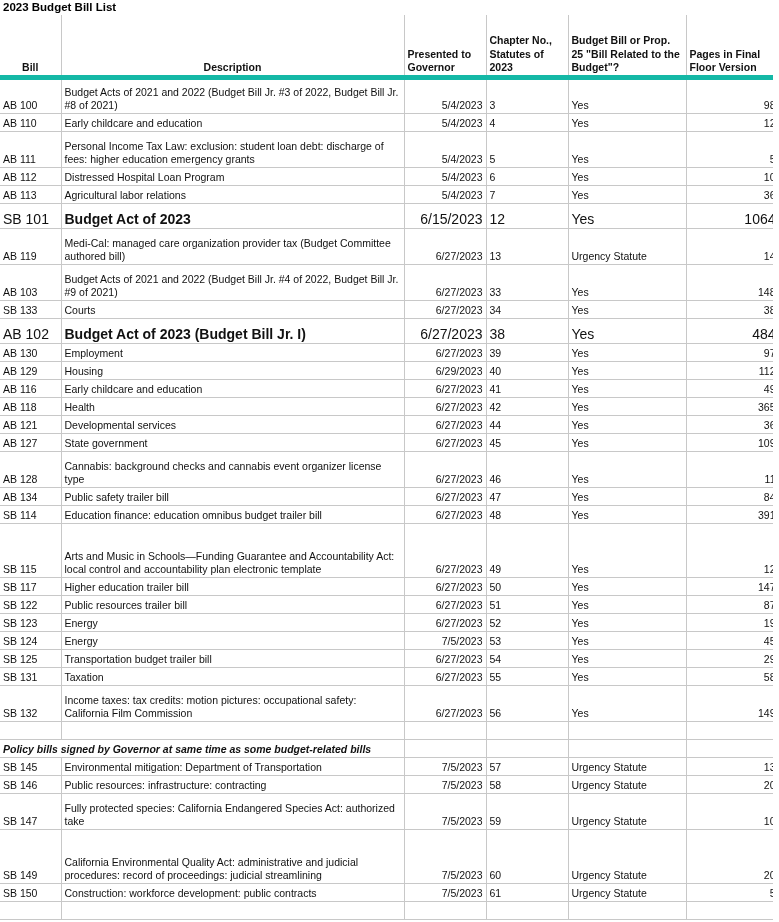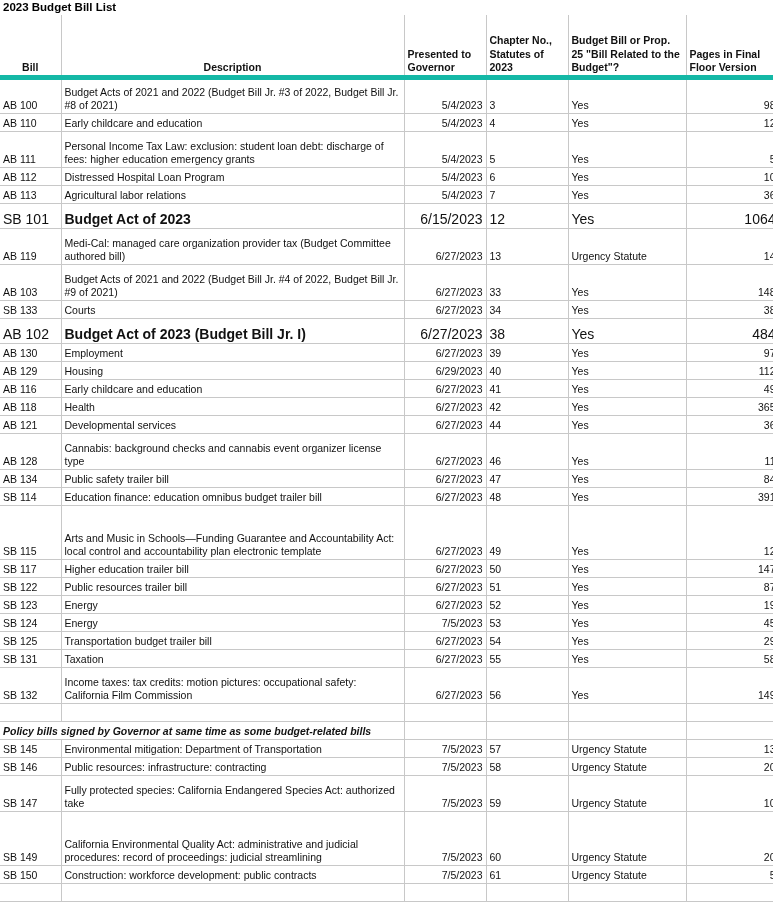--- a/index.html
+++ b/index.html
@@ -211,20 +211,28 @@
           <td class="num">365</td>
         </tr>
         <tr style="height: 18px;">
           <td class="bill">AB 121</td>
           <td class="desc left">Developmental services</td>
           <td class="num">6/27/2023</td>
           <td class="left">44</td>
           <td class="left">Yes</td>
           <td class="num">36</td>
         </tr>
+        <tr style="height: 18px;">
+          <td class="bill">AB 127</td>
+          <td class="desc left">State government</td>
+          <td class="num">6/27/2023</td>
+          <td class="left">45</td>
+          <td class="left">Yes</td>
+          <td class="num">109</td>
+        </tr>
         <tr style="height: 36px;">
           <td class="bill">AB 128</td>
           <td class="desc left">Cannabis: background checks and cannabis event organizer license type</td>
           <td class="num">6/27/2023</td>
           <td class="left">46</td>
           <td class="left">Yes</td>
           <td class="num">11</td>
         </tr>
         <tr style="height: 18px;">
           <td class="bill">AB 134</td>

